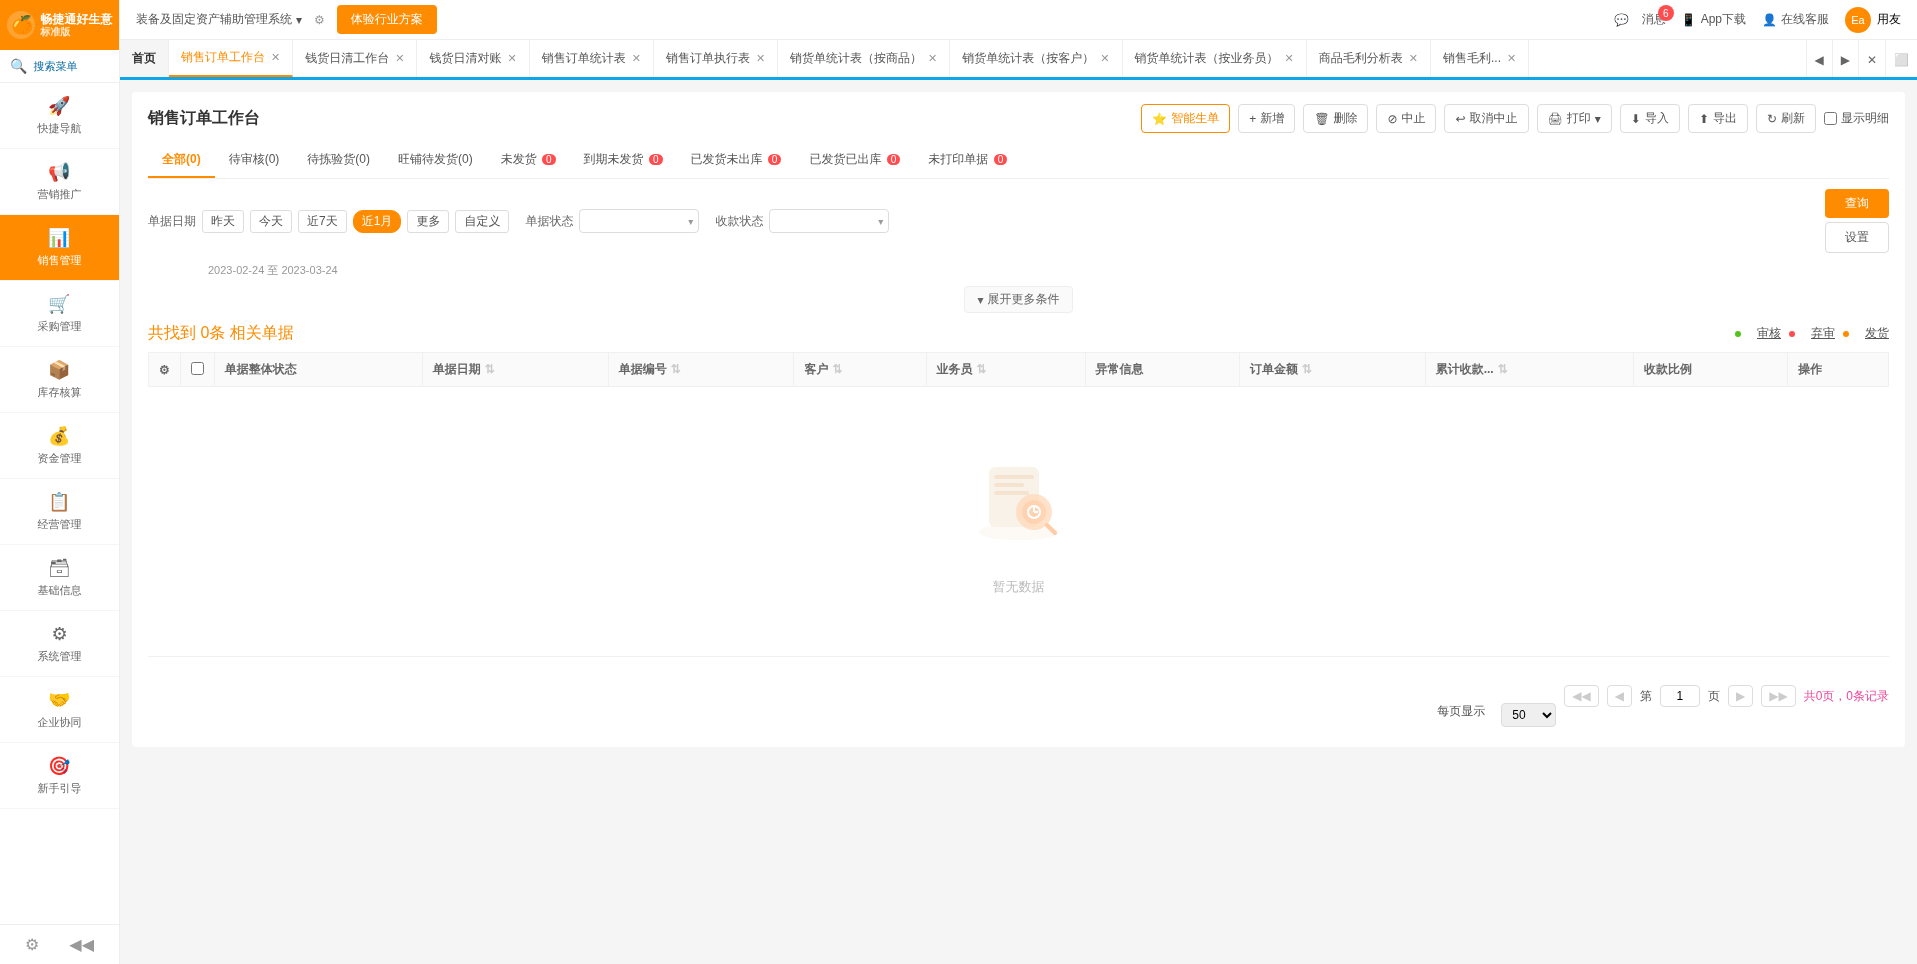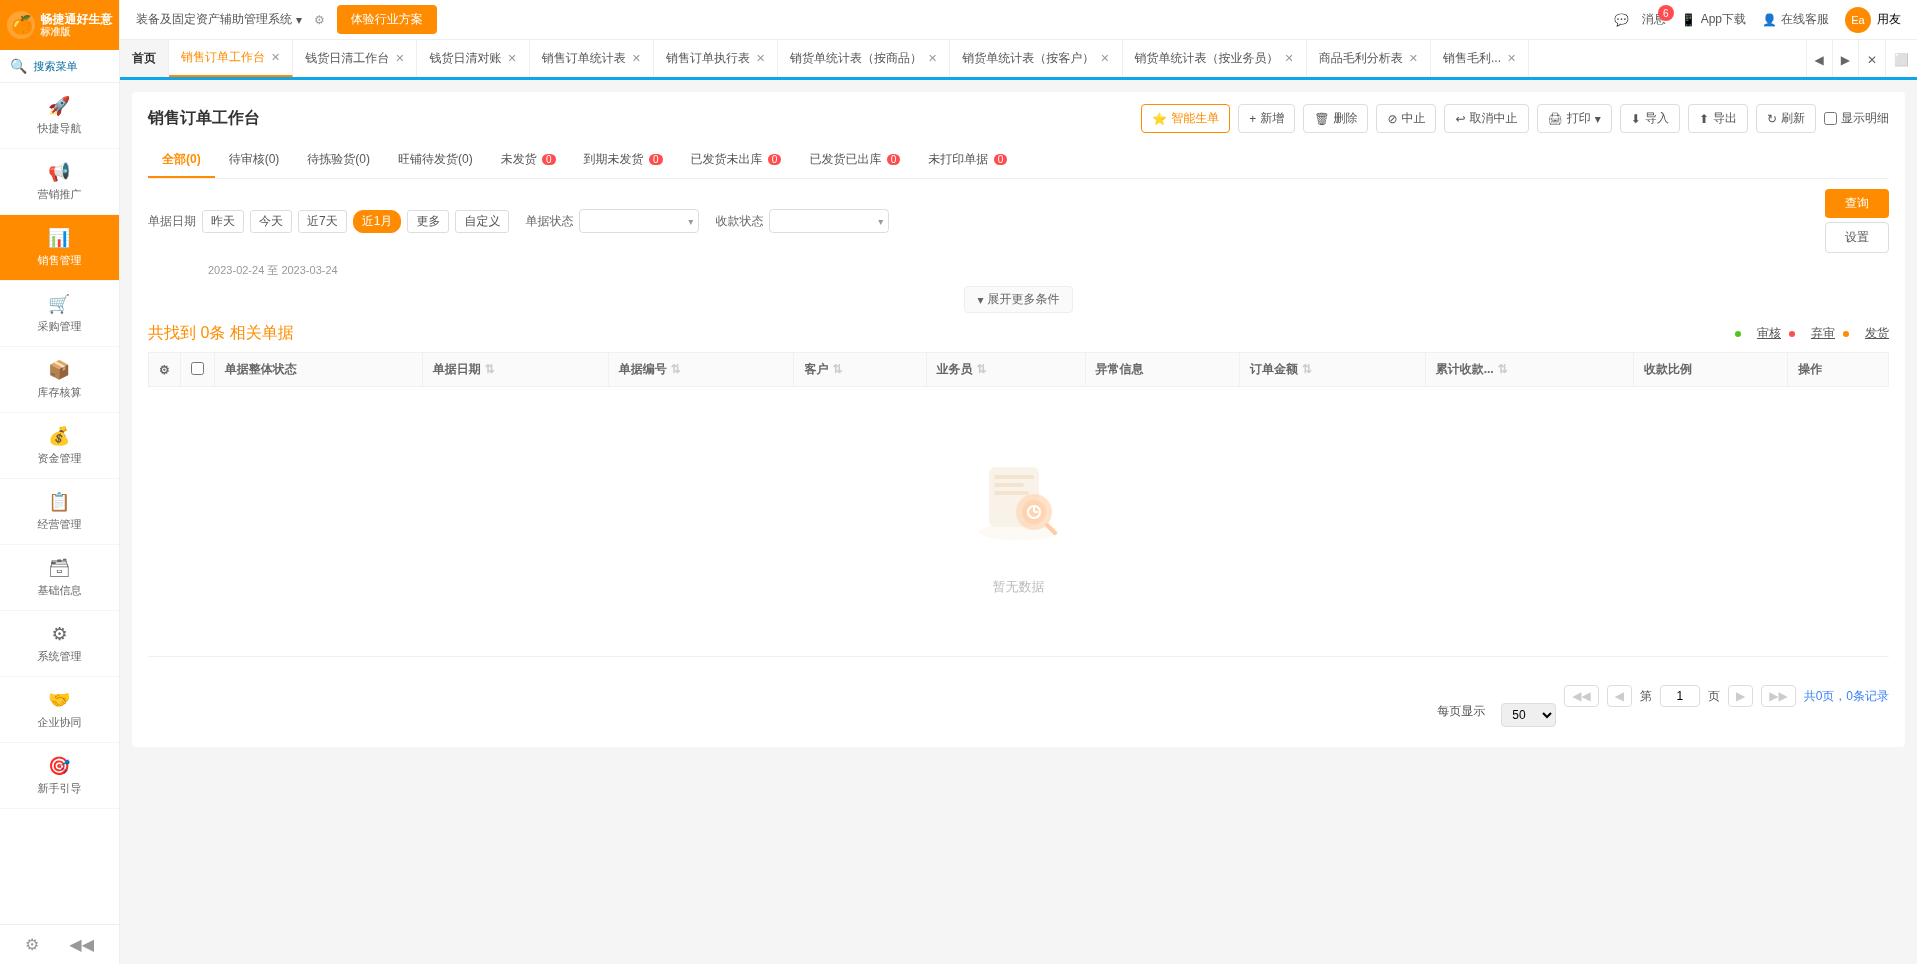--- a/index.html
+++ b/index.html
@@ -101,21 +101,21 @@
     .empty-icon { font-size: 80px; margin-bottom: 12px; opacity: 0.5; }
     .empty-text { font-size: 13px; color: #bbb; }
     
     
     .pagination-bar { display: flex; align-items: center; justify-content: flex-end; gap: 8px; padding: 8px 0; font-size: 12px; color: #555; border-top: 1px solid #f0f0f0; margin-top: auto; }
     .pagination-select-wrap { display: flex; align-items: flex-start; gap: 16px; margin-top: 38px; }
     .pagination-select { border: 1px solid #ddd; border-radius: 4px; padding: 3px 6px; font-size: 12px; }
     .pagination-input { border: 1px solid #ddd; border-radius: 4px; padding: 3px 6px; font-size: 12px; width: 40px; text-align: center; }
     .pagination-btn { border: 1px solid #ddd; border-radius: 4px; padding: 3px 7px; cursor: pointer; background: #fff; color: #555; font-size: 12px; }
     .pagination-btn.disabled { color: #ccc; cursor: default; }
-    .pagination-total { color: #3b82f6; }
+    .pagination-total { color: #ec4899; }
     
     
     .scroll-area { overflow-x: auto; }
     .scroll-area::-webkit-scrollbar { height: 6px; }
     .scroll-area::-webkit-scrollbar-thumb { background: #ccc; border-radius: 3px; }
     
     .filter-query-btns { display: flex; flex-direction: column; gap: 4px; margin-left: auto; }
 
     .topbar-right { display: flex; align-items: center; gap: 16px; }
     .user-area { display: flex; align-items: center; gap: 6px; cursor: pointer; }

